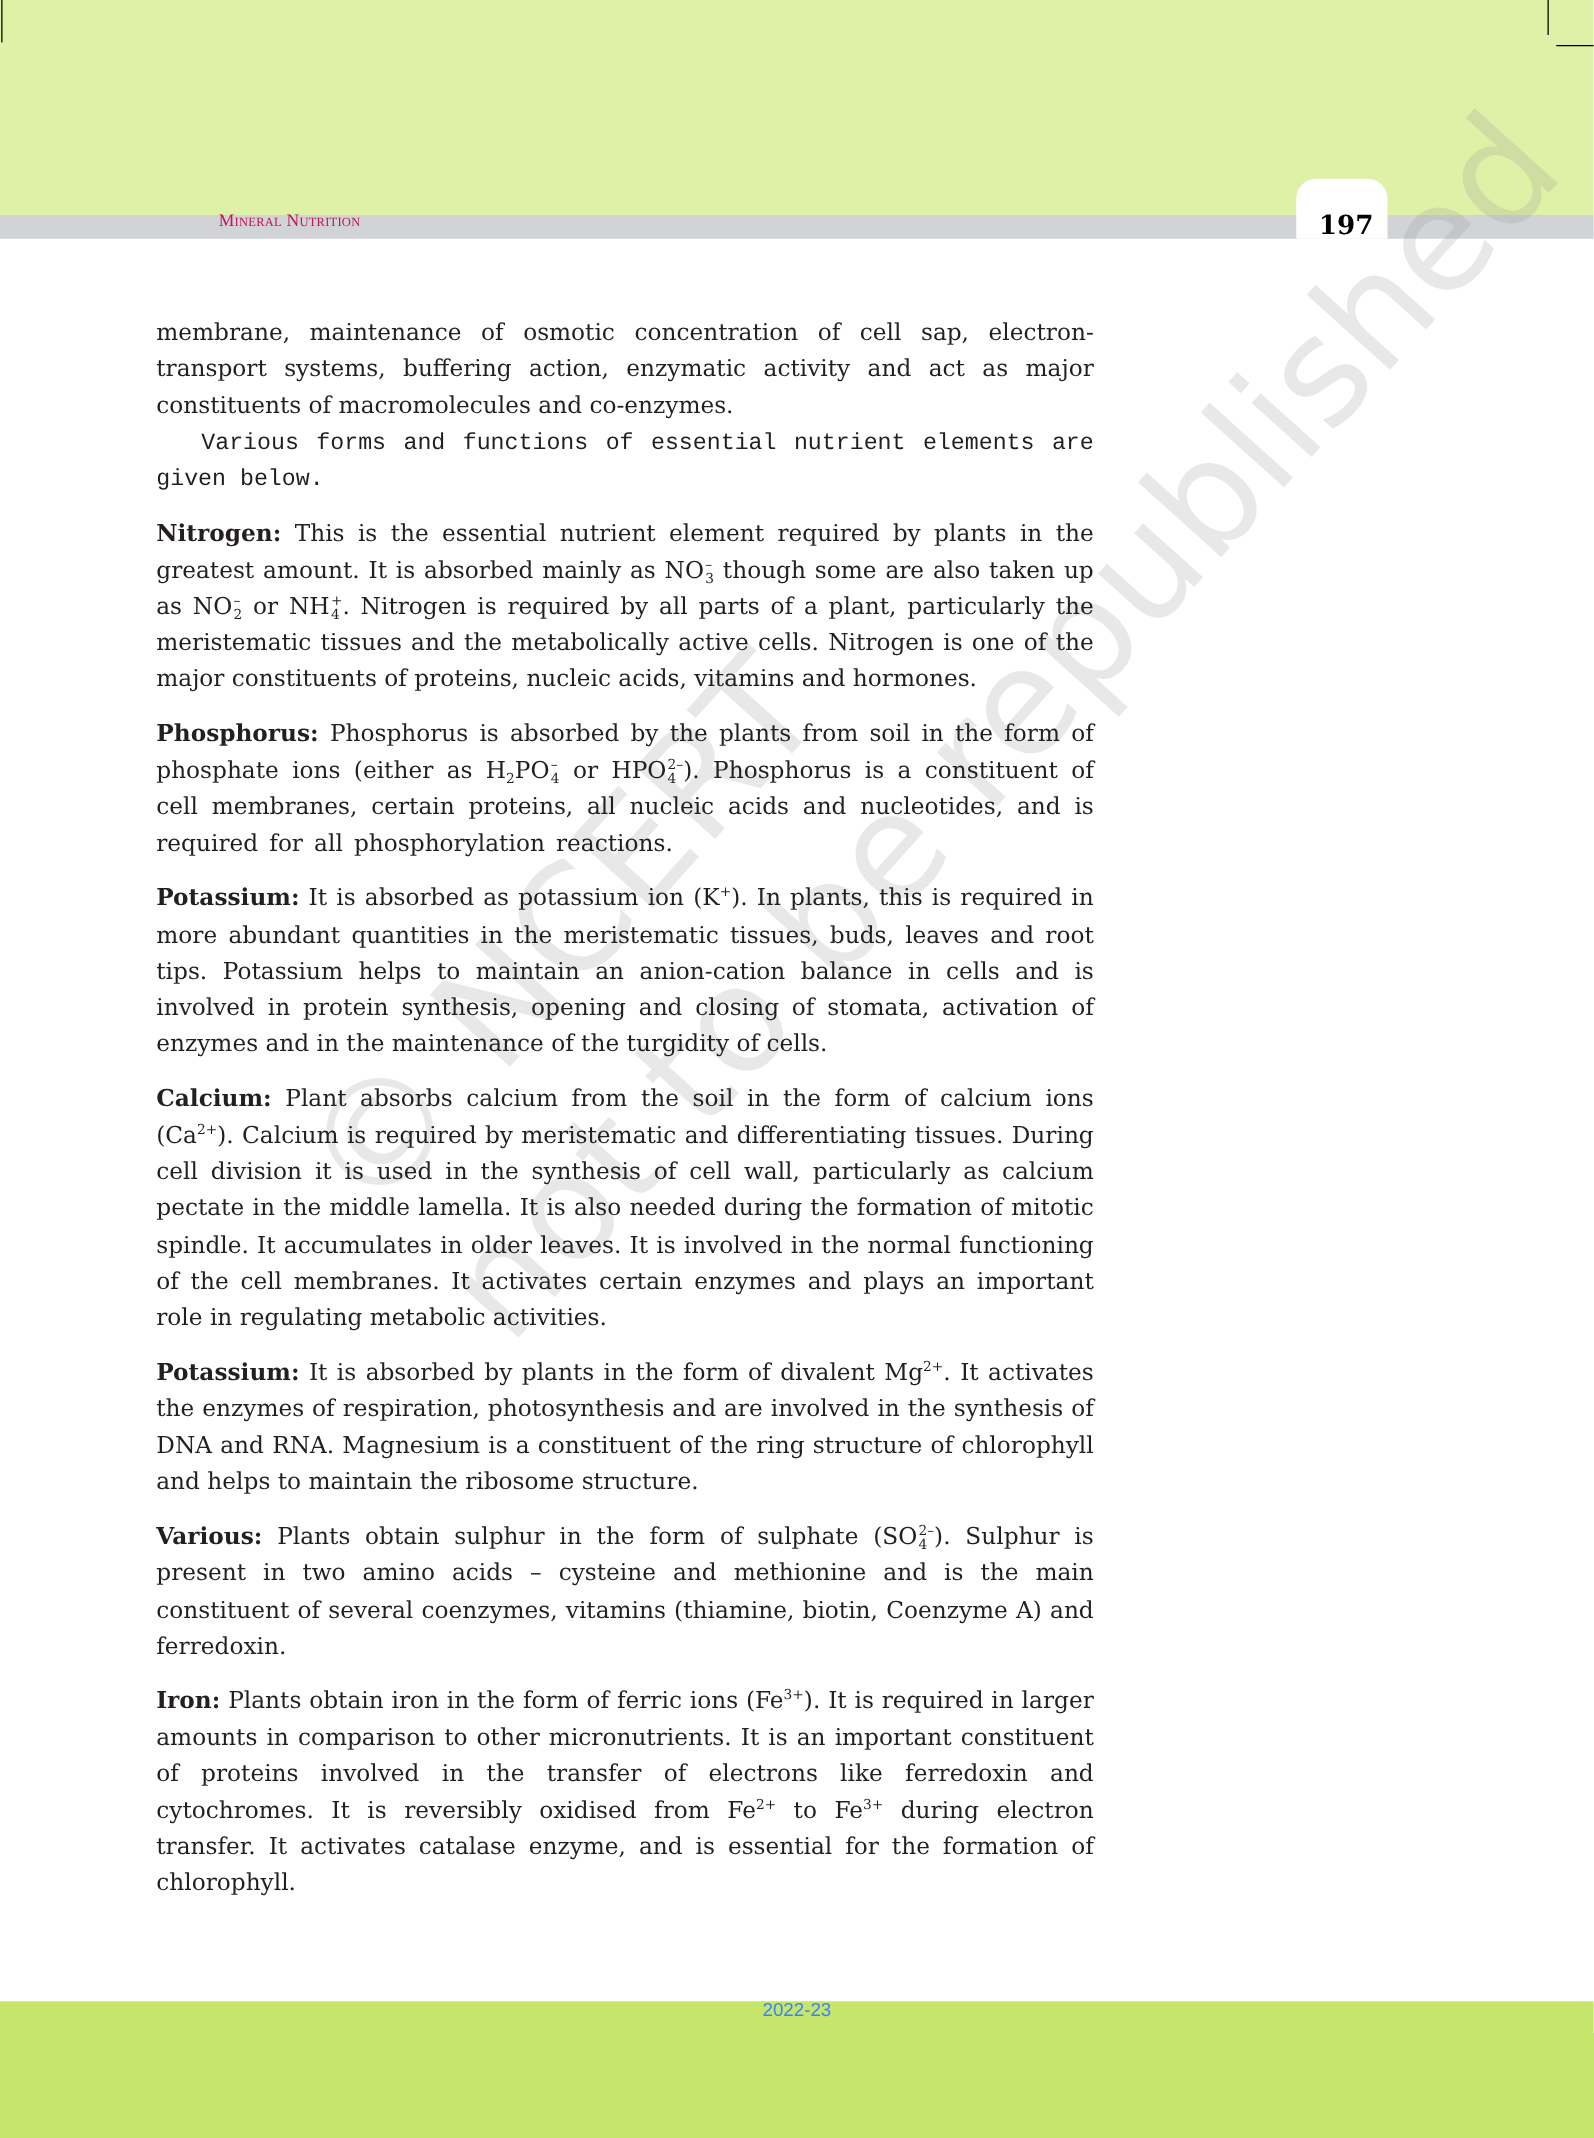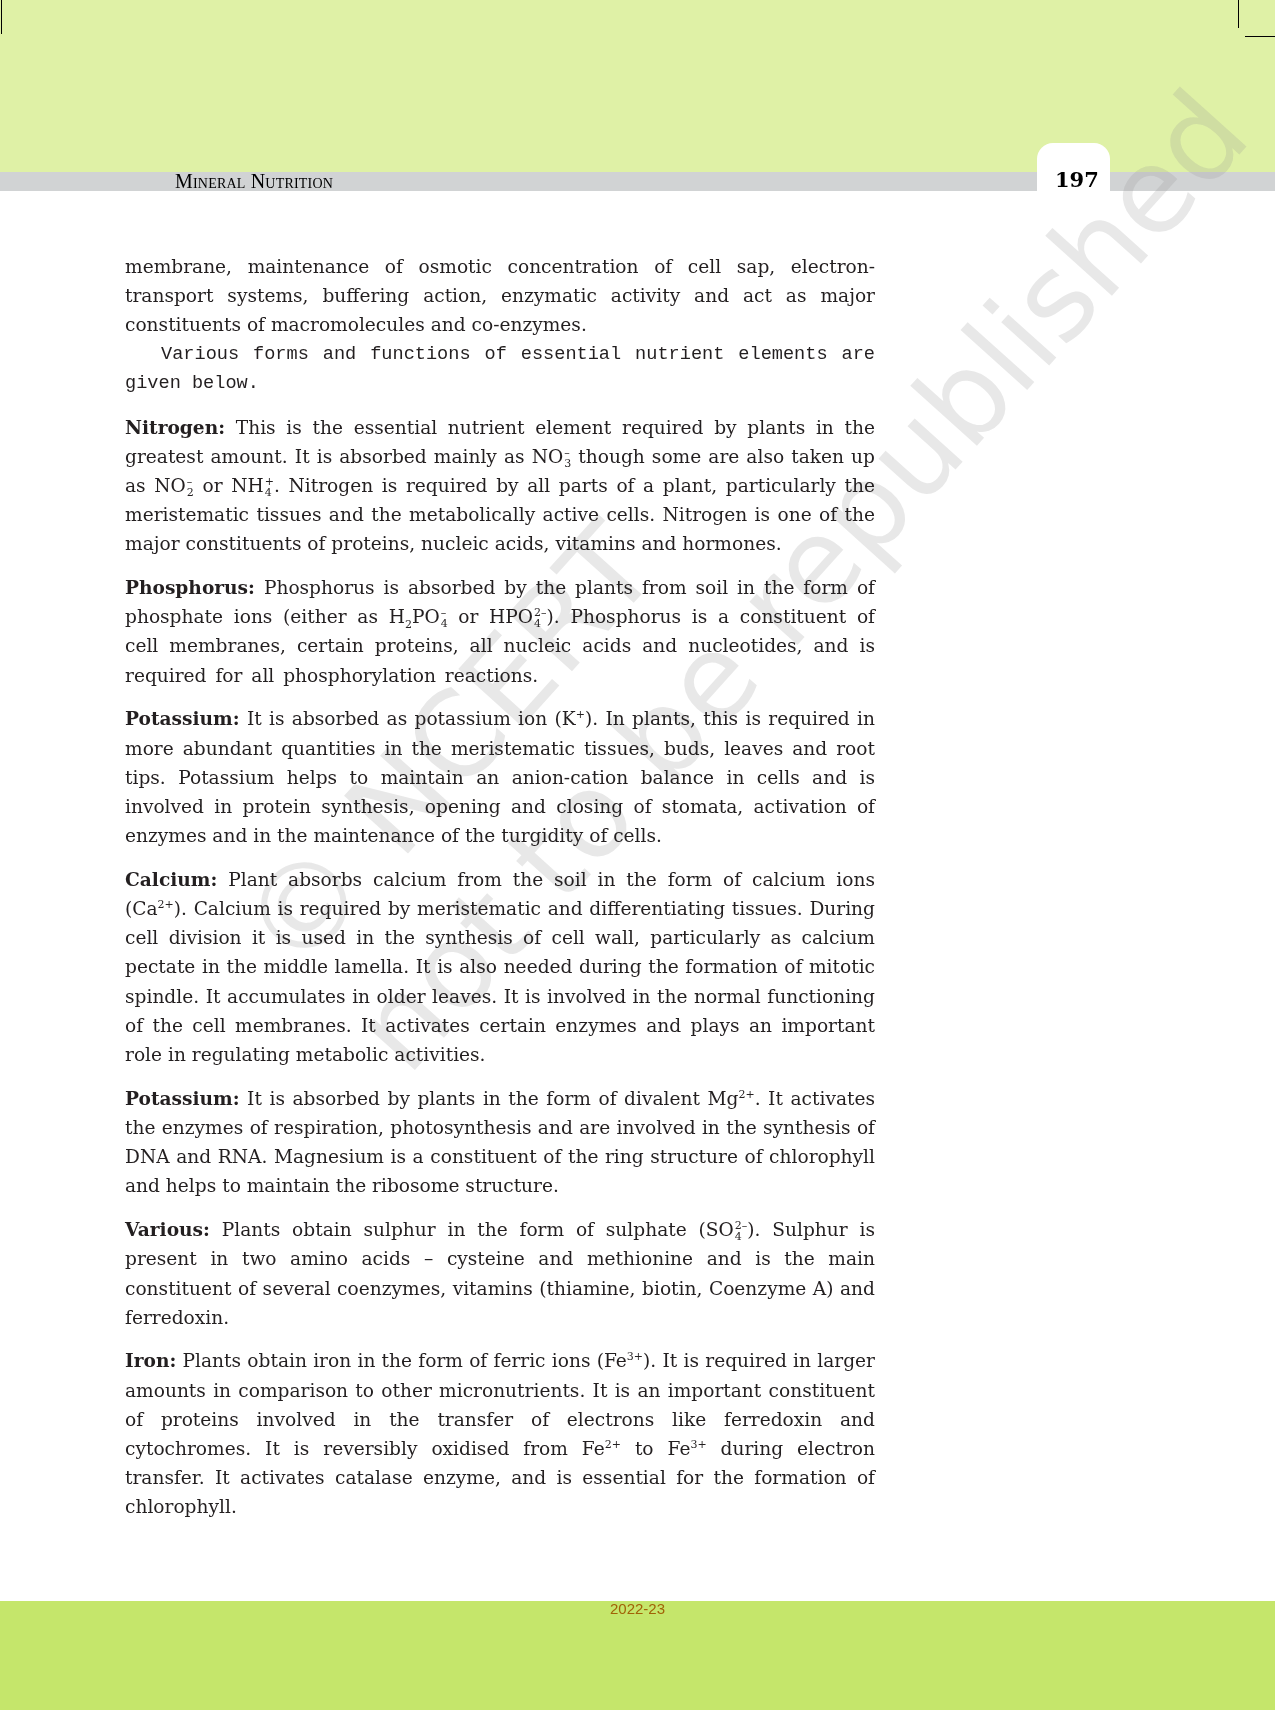--- a/index.html
+++ b/index.html
@@ -6,35 +6,35 @@
   body {
     width: 1275px; height: 1710px; position: relative; overflow: hidden;
     background: #ffffff;
     font-family: "DejaVu Serif", serif;
     color: #231f20;
   }
   .top-band { position: absolute; left: 0; top: 0; width: 1275px; height: 172px; background: #dff1a6; }
   .header-strip { position: absolute; left: 0; top: 172px; width: 1275px; height: 19px; background: #d1d3d4; }
   .running-head {
     position: absolute; left: 175px; top: 170px; font-family: "Liberation Serif", serif;
-    font-size: 20px; font-variant: small-caps; letter-spacing: 0.2px; color: #000000;
+    font-size: 14px; font-variant: small-caps; letter-spacing: 0.2px; color: #be185d;
   }
   .page-tab {
     position: absolute; left: 1037px; top: 143px; width: 73px; height: 48px; background: #ffffff;
     border-radius: 16px 16px 0 0;
   }
   .page-number {
     position: absolute; left: 1037px; top: 167px; width: 80px; text-align: left; padding-left: 18px;
     font-family: "DejaVu Serif", serif; font-weight: bold; font-size: 21px; color: #000000;
   }
   .crop { position: absolute; background: #000; }
   .bottom-band { position: absolute; left: 0; top: 1601px; width: 1275px; height: 109px; background: #c5e66b; }
   .year-label {
     position: absolute; left: 0; top: 1600px; width: 1275px; text-align: center;
-    font-family: "Liberation Sans", sans-serif; font-size: 15px; color: #a16207;
+    font-family: "Liberation Sans", sans-serif; font-size: 15px; color: #3b82f6;
   }
   .content {
     position: absolute; left: 125px; top: 252px; width: 750px;
     font-family: "DejaVu Serif", serif; font-size: 18.6px; line-height: 29.2px; text-align: justify;
     color: #231f20;
   }
   .content p { margin: 0 0 14.5px 0; }
   .content p.tight { margin-bottom: 0; }
   .content p.indent { text-indent: 36px; font-family: Liberation Mono, monospace; }
   .content b { font-weight: bold; }

